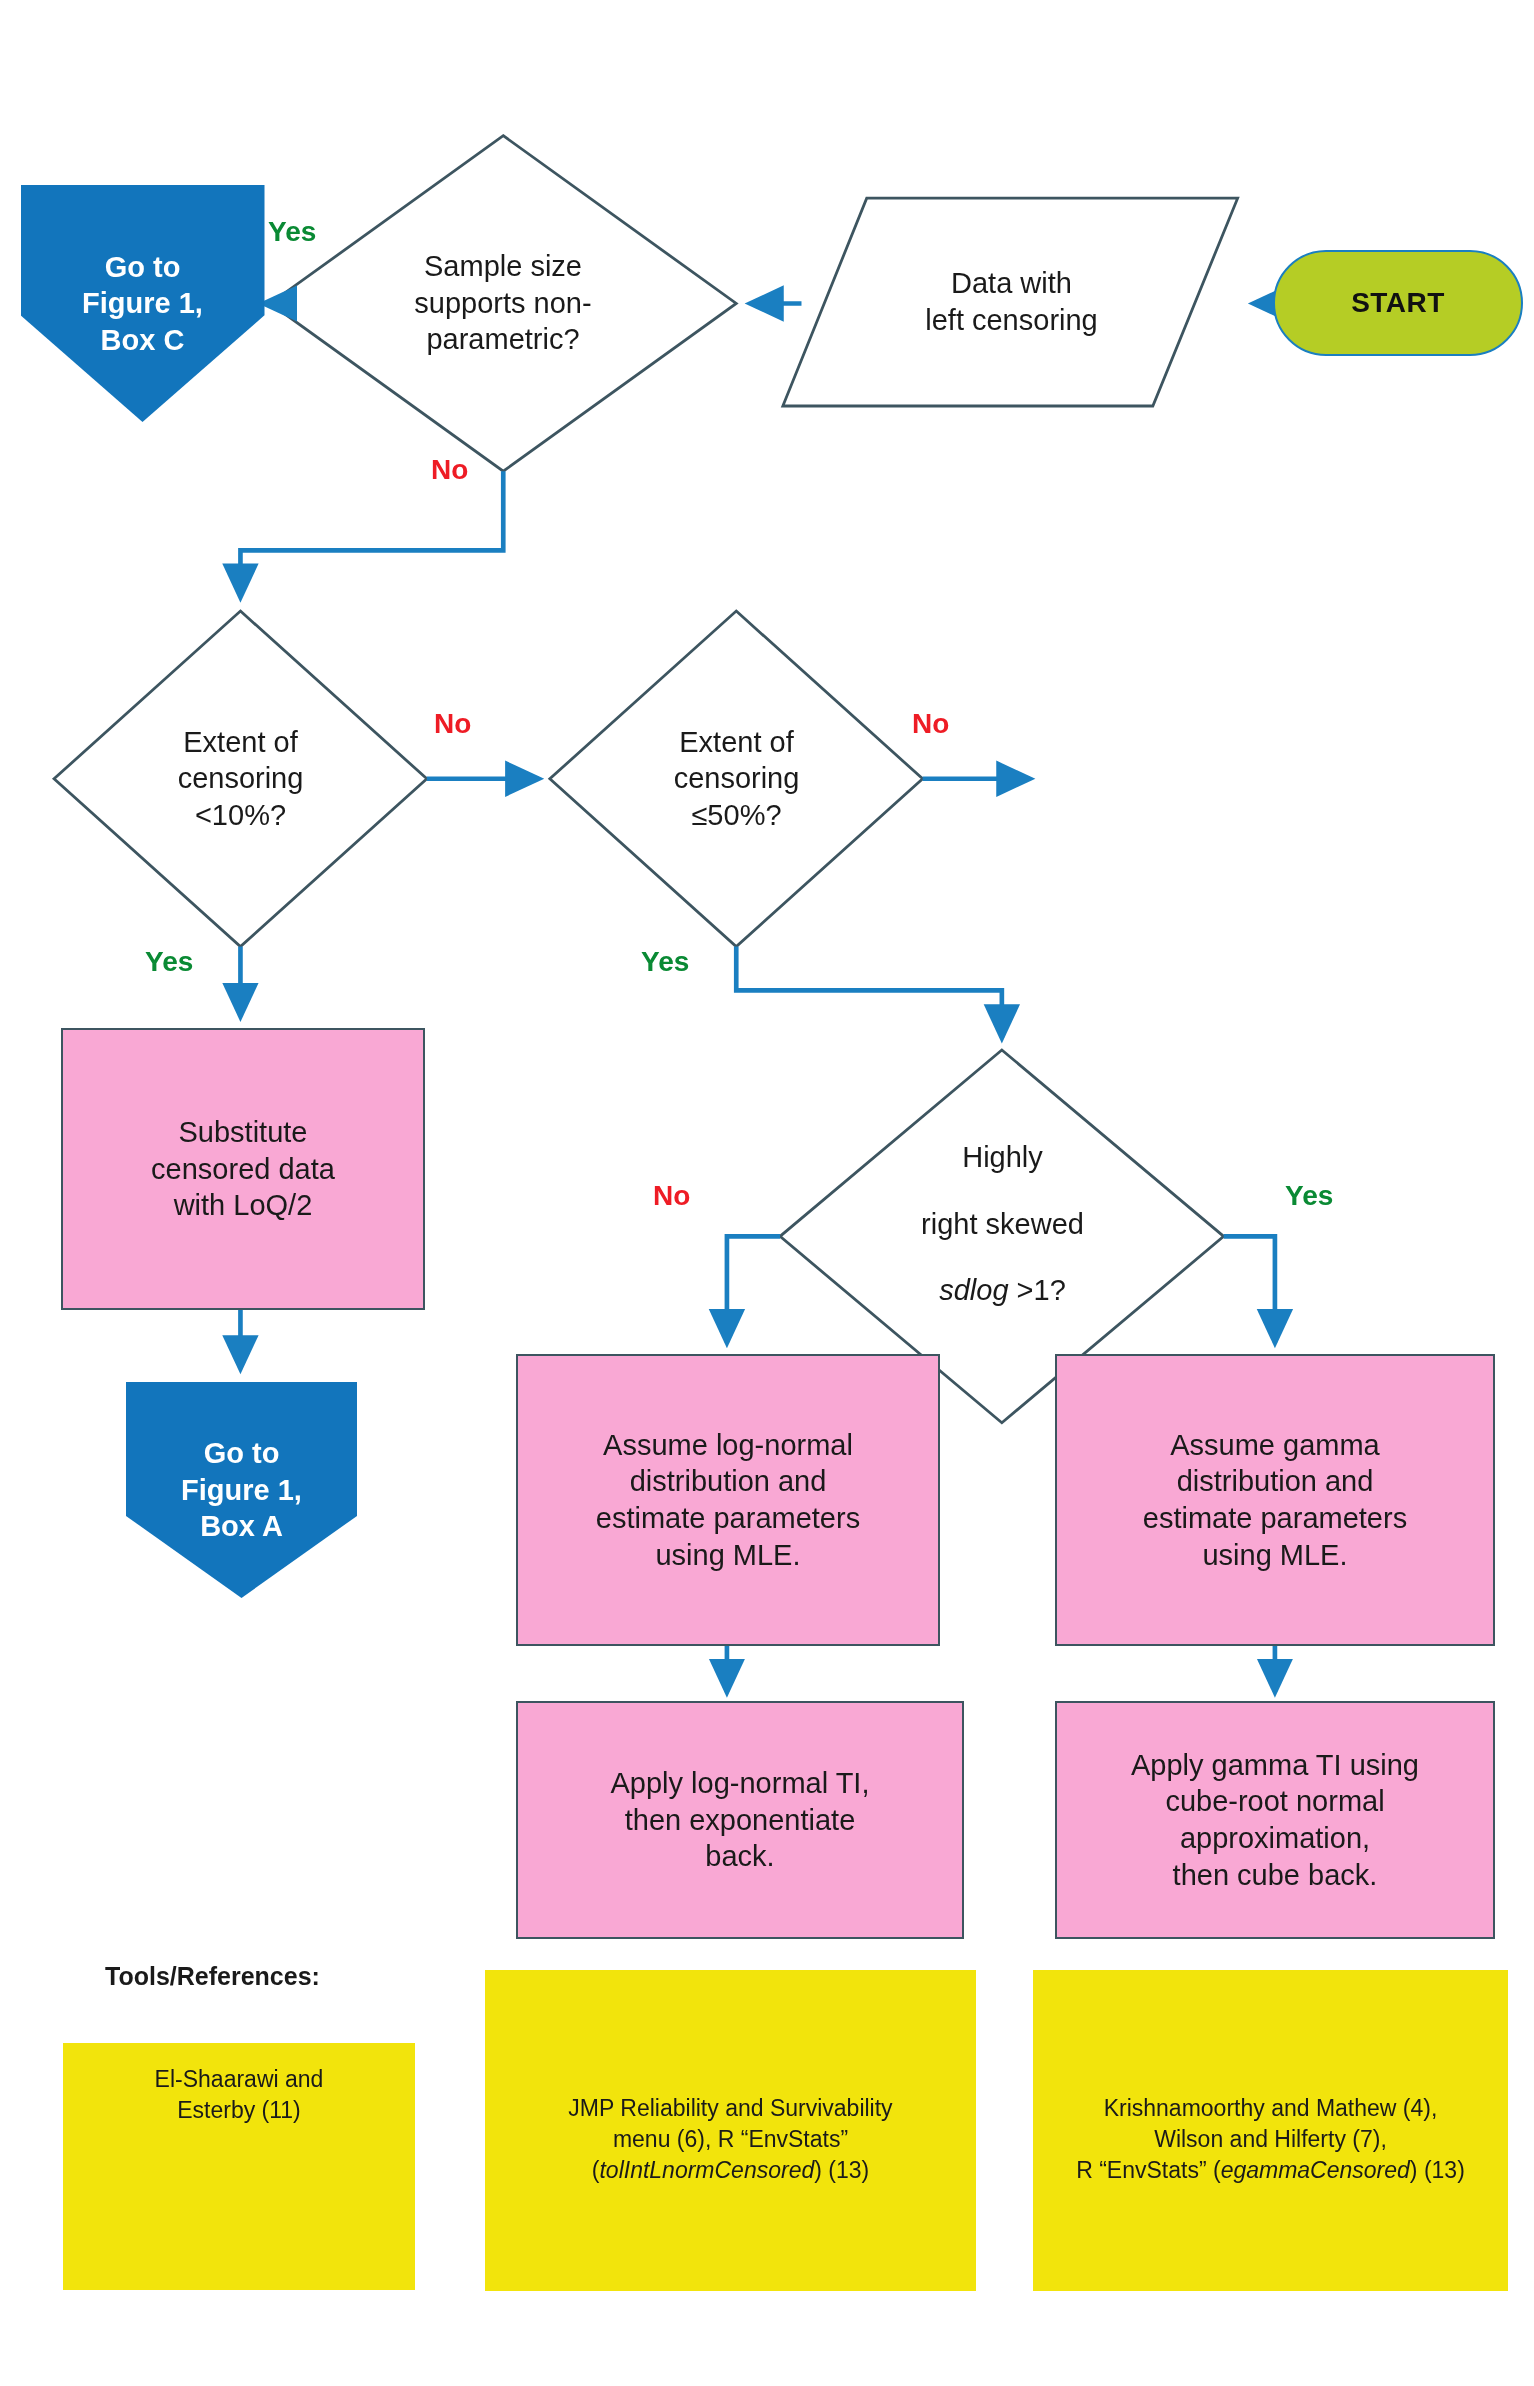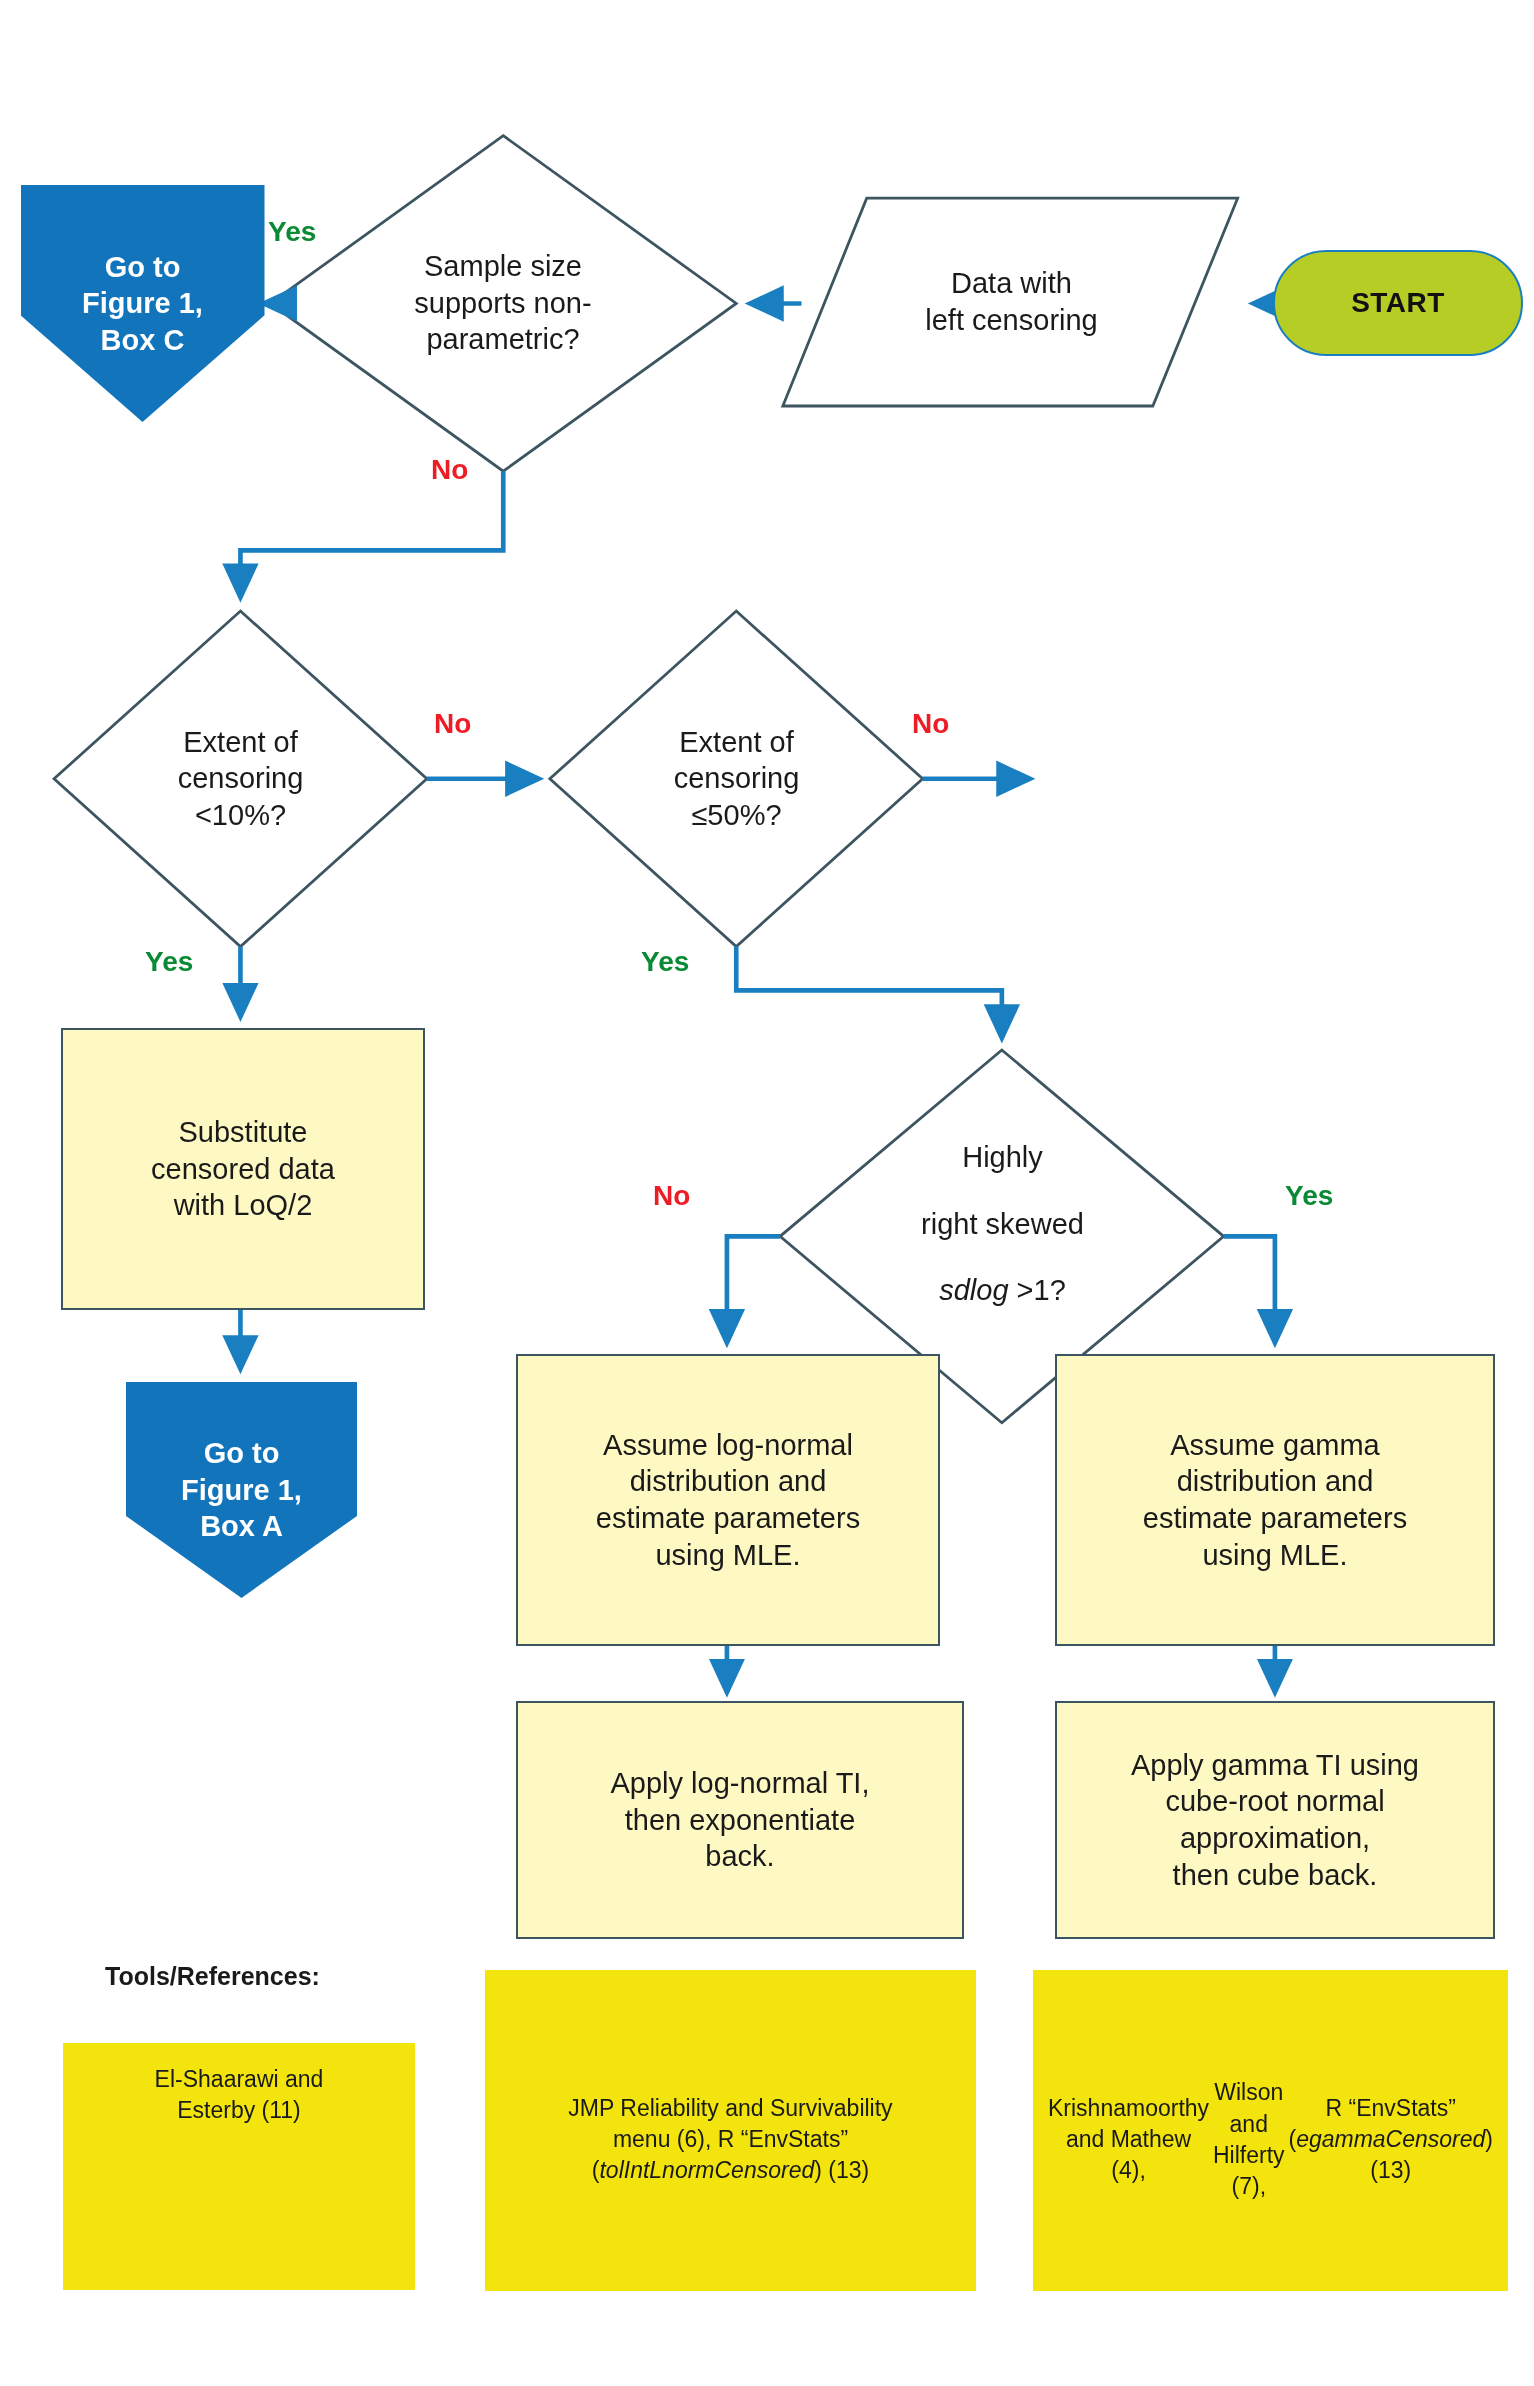--- a/index.html
+++ b/index.html
@@ -43,21 +43,21 @@
   
   .diamond {
     font-size: 29px;
     color: #1a1a1a;
   }
   .diamond .node-text { position: relative; z-index: 2; }
 
   
   .process {
     border: 2.8px solid #3d5560;
-    background: #fef9c3;
+    background: #f9a8d4;
     font-size: 29px;
     color: #1a1a1a;
     padding: 5.6px 13px;
   }
 
   
   .parallelogram {
     font-size: 29px;
     color: #1a1a1a;
   }
@@ -277,20 +277,20 @@
     <span class="node-text">El-Shaarawi and
 Esterby (11)</span>
   </div>
 
   <div class="node refbox" style="left:485px; top:1970px; width:491px; height:321px; flex-direction:column; align-items:center; padding-top:28px;">
     <span>JMP Reliability and Survivability</span>
     <span>menu (6), R “EnvStats”</span>
     <span><span>(</span><i class="ital">tolIntLnormCensored</i><span>) (13)</span></span>
   </div>
 
-  <div class="node refbox" style="left:1033px; top:1970px; width:475px; height:321px; flex-direction:row; align-items:center; padding-top:28px;">
+  <div class="node refbox" style="left:1033px; top:1970px; width:475px; height:321px; flex-direction:column; align-items:center; padding-top:28px;">
     <span>Krishnamoorthy and Mathew (4),</span>
     <span>Wilson and Hilferty (7),</span>
     <span><span>R “EnvStats” (</span><i class="ital">egammaCensored</i><span>) (13)</span></span>
   </div>
 
 </div>
 
 
 </body></html>

